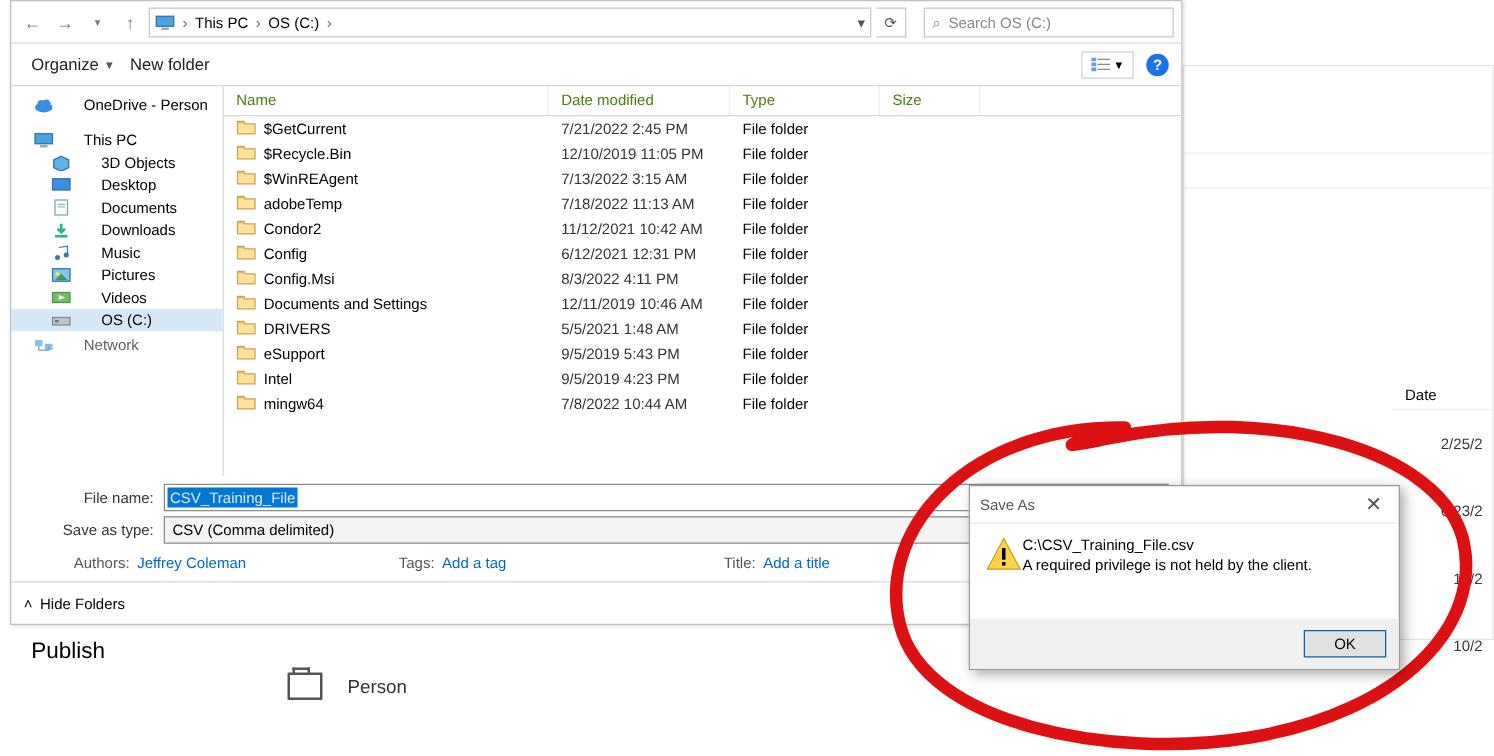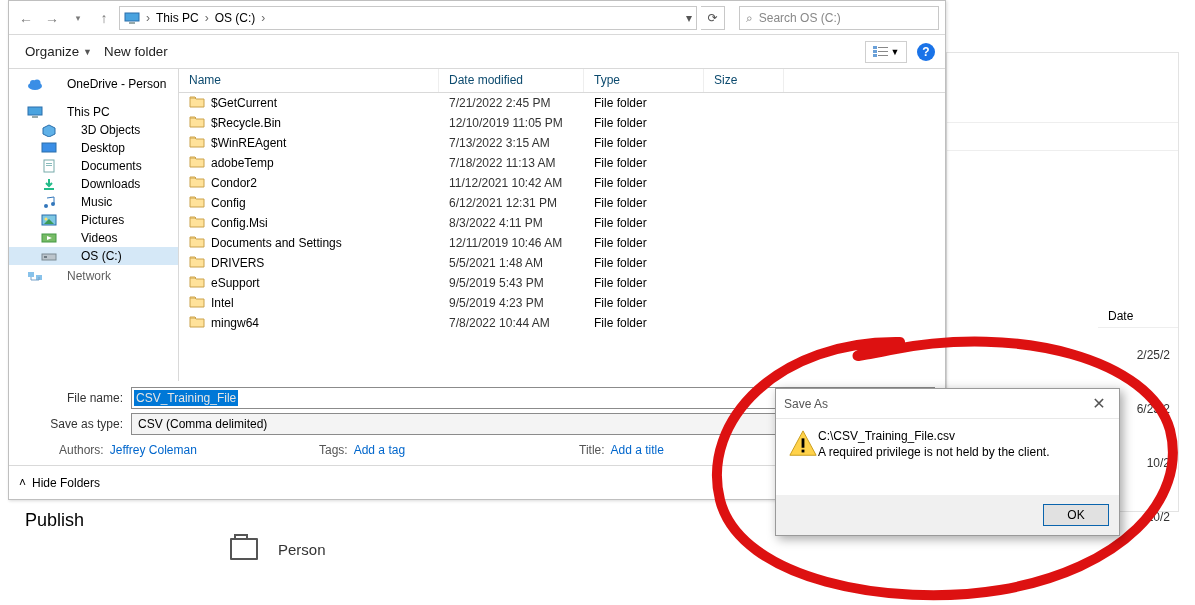--- a/index.html
+++ b/index.html
@@ -56,21 +56,21 @@
 
   
   .main{flex:1;display:flex;min-height:0}
   .tree{width:170px;border-right:1px solid var(--border);overflow-y:auto;padding-top:4px}
   .tree-item{display:flex;align-items:center;gap:24px;padding:2px 6px 2px 18px;white-space:nowrap}
   .tree-item.sel{background:#d5e8f7}
   .tree-item.net{opacity:.65}
   .ico{width:16px;height:14px;display:flex;align-items:center;justify-content:center}
 
   .list-pane{flex:1;display:flex;flex-direction:column;position:relative}
-  .list-head{display:flex;height:24px;border-bottom:1px solid var(--border);font-size:12px;color:#0c4a6e}
+  .list-head{display:flex;height:24px;border-bottom:1px solid var(--border);font-size:12px;color:#4d7c0f}
   .col{padding:4px 10px;border-right:1px solid #eee}
   .col-name{width:260px}
   .col-date{width:145px}
   .col-type{width:120px}
   .col-size{width:80px}
   .list-body{flex:1;overflow-y:scroll}
   .row{display:flex;height:20px;align-items:center}
   .row .cell{padding:0 10px;white-space:nowrap;overflow:hidden;text-overflow:ellipsis}
   .fname{display:flex;align-items:center;gap:6px;width:260px}
   .folder-icon{width:16px;height:13px}
@@ -111,21 +111,21 @@
   .msg-body{flex:1;display:flex;padding:10px 12px;}
   .warn-ico{width:30px;height:30px}
   .msg-text{font-size:12px;line-height:1.3}
   .msg-foot{height:40px;background:#f0f0f0;display:flex;align-items:center;justify-content:flex-end;padding:0 10px}
   .ok-btn{height:22px;width:66px;border:1px solid #0a64ad;background:#e1e1e1;font-size:12px}
 
   
   .scribble{position:absolute;left:690px;top:330px;width:510px;height:280px;z-index:4;pointer-events:none}
 
   
-  .bg-window{position:absolute;left:946px;top:52px;right:16px;height:460px;border:1px solid #e3e3e3;background:#fff;z-index:0}
+  .bg-window{position:absolute;left:946px;top:52px;right:0;height:460px;border:1px solid #e3e3e3;background:#fff;z-index:0}
   .bg-head{height:70px;border-bottom:1px solid #eee}
   .bg-head2{height:28px;border-bottom:1px solid #eee}
   .bg-col-date{position:absolute;right:0;top:252px;width:80px}
   .bg-date-lbl{padding:4px 10px;border-bottom:1px solid #eee}
   .bg-val{text-align:right;padding:4px 8px;color:#333;height:54px;display:flex;align-items:center;justify-content:flex-end}
 
   .publish{position:absolute;left:25px;top:510px;font-size:18px}
   .browse{position:absolute;left:230px;top:538px;font-size:15px;color:#333;display:flex;align-items:center;gap:20px}
   .browse .bicon{width:28px;height:22px;border:2px solid #555;border-radius:1px;position:relative}
   .browse .bicon::before{content:"";position:absolute;top:-6px;left:2px;width:10px;height:4px;border:2px solid #555;border-bottom:none}

